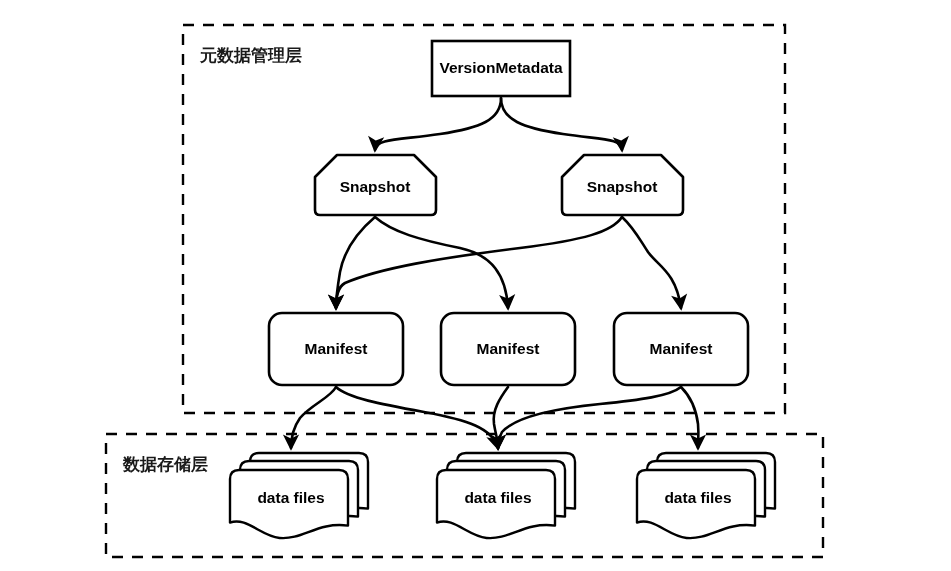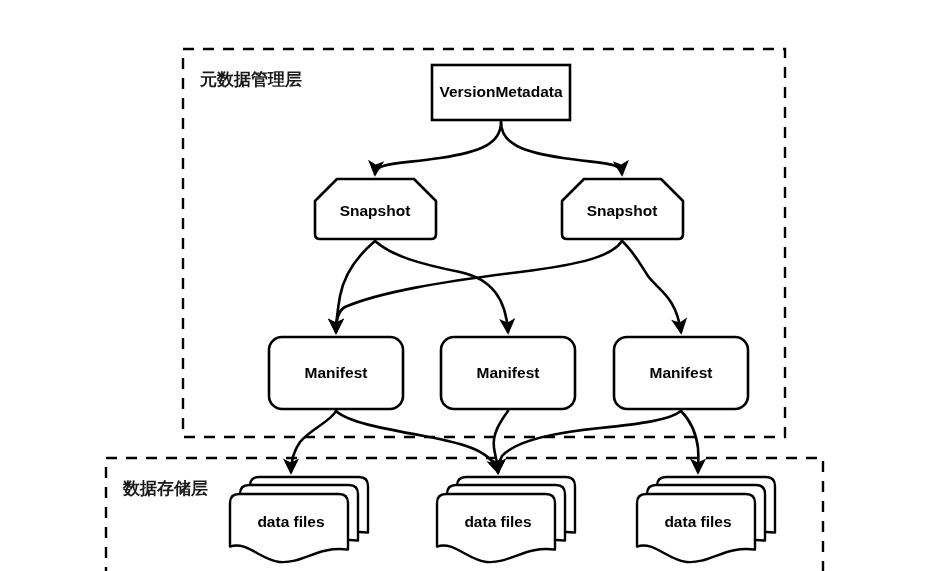--- a/index.html
+++ b/index.html
@@ -10,21 +10,20 @@
   body {
     width: 951px;
     height: 571px;
     font-family: "Liberation Sans", "DejaVu Sans", sans-serif;
     overflow: hidden;
   }
   #diagram-root {
     position: relative;
     width: 951px;
     height: 451px;
-    margin-top: 24px;
   }
   svg#diagram-svg {
     display: block;
     width: 951px;
     height: 571px;
   }
   .node-shape {
     fill: #ffffff;
     stroke: #000000;
     stroke-width: 2.6;

